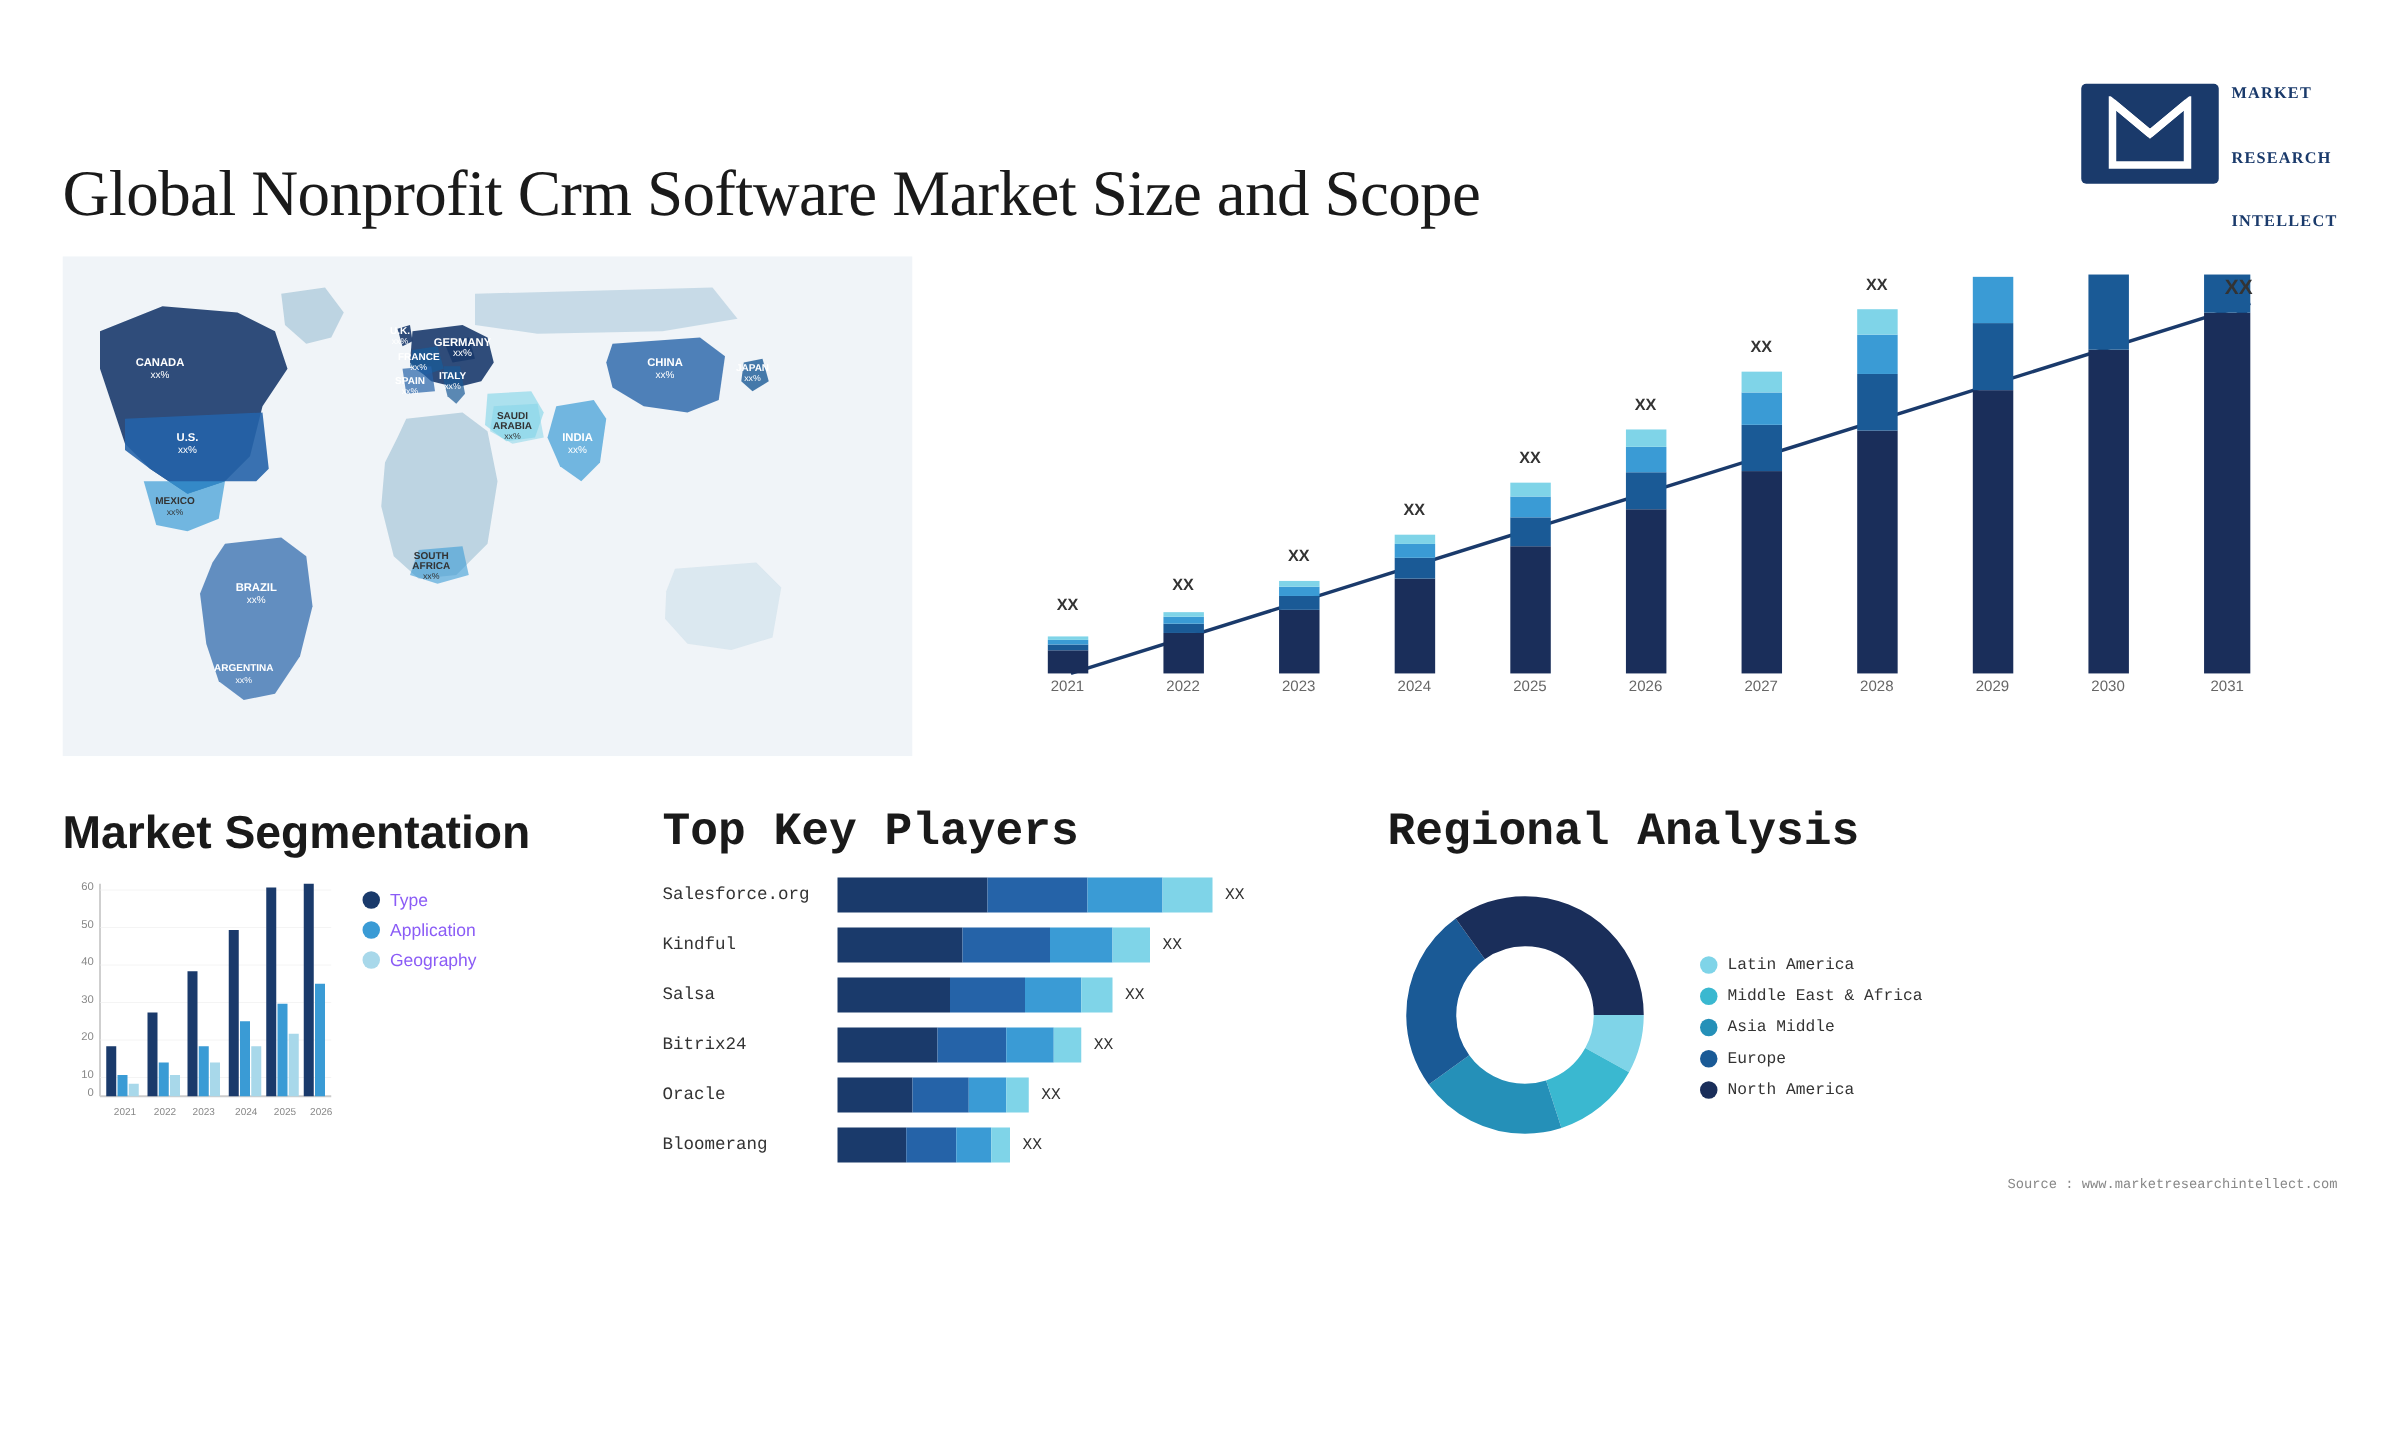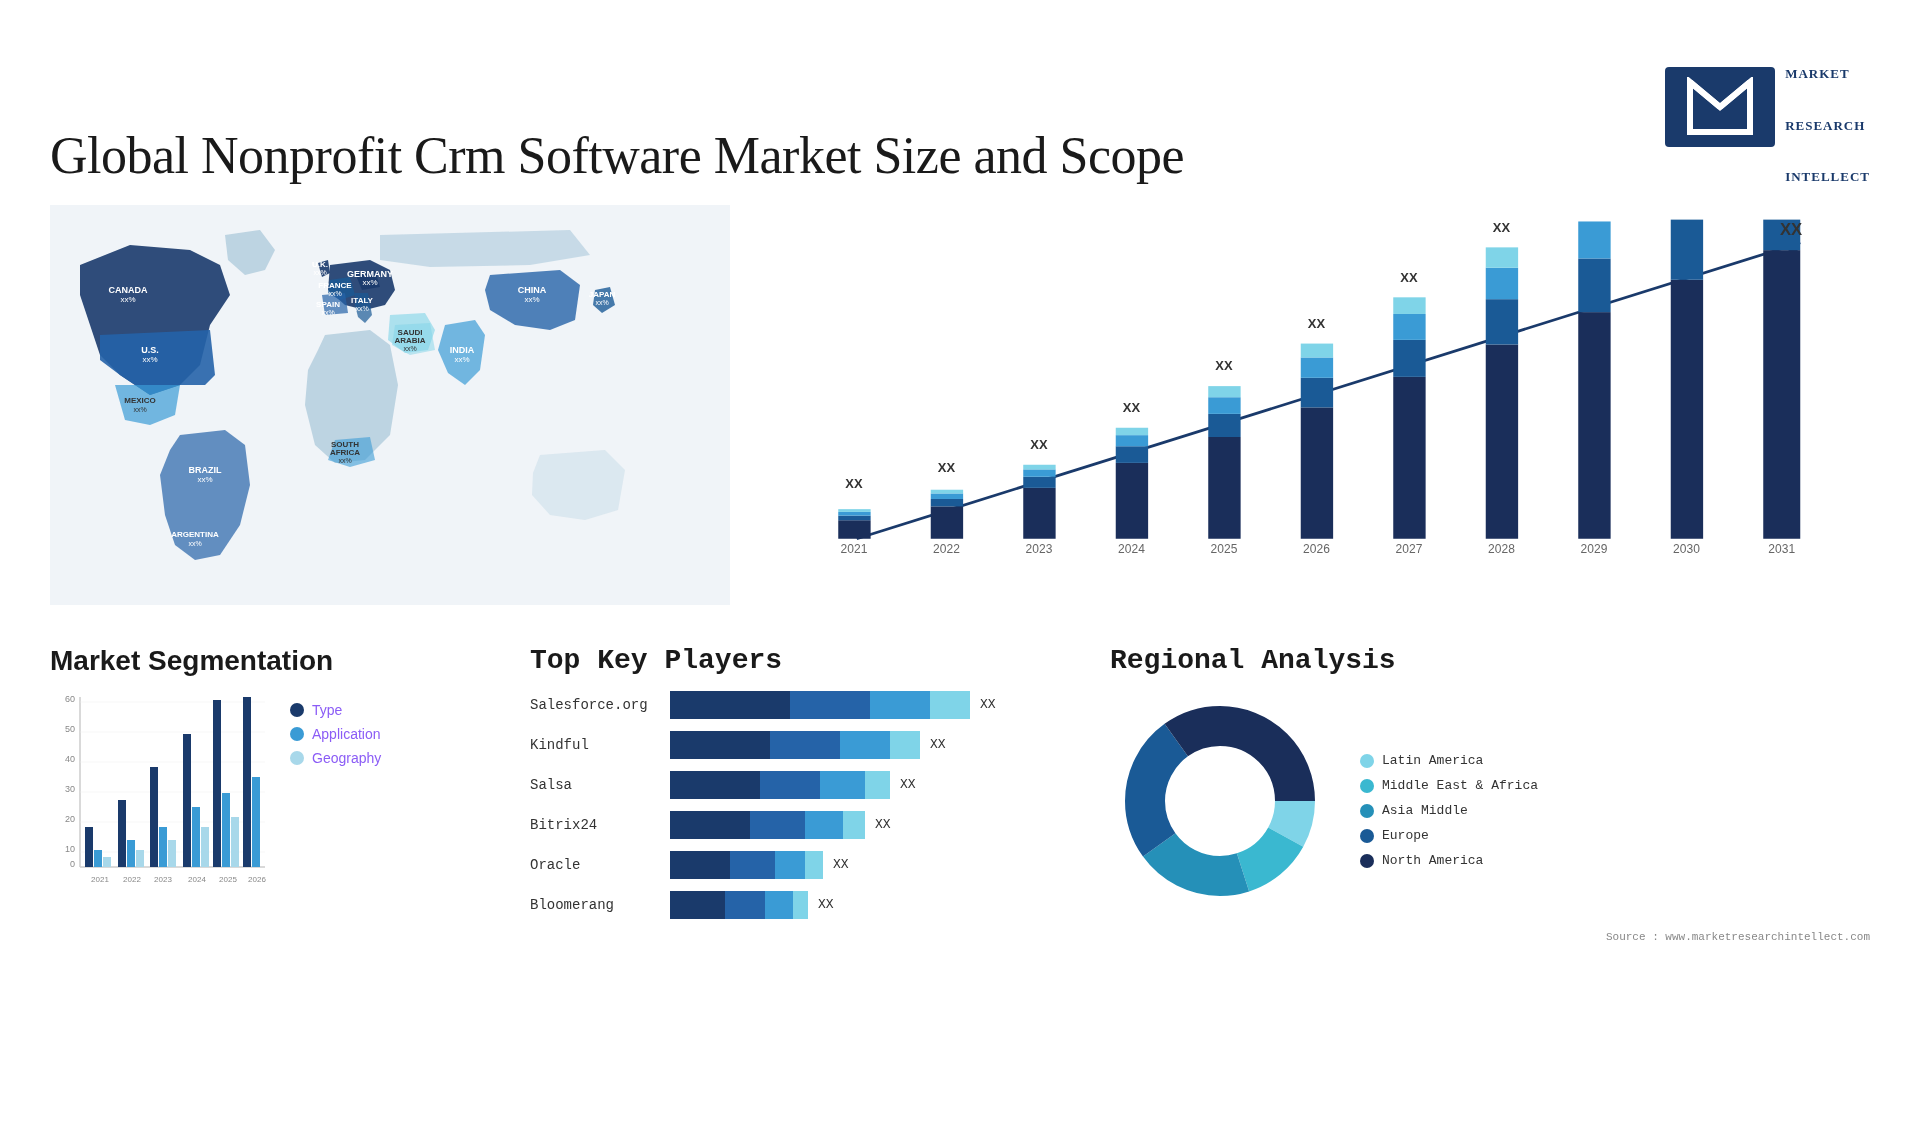--- a/index.html
+++ b/index.html
@@ -99,21 +99,21 @@
       gap: 30px;
     }
 
     
     .segmentation-section {
       display: flex;
       flex-direction: column;
     }
 
     .section-title {
-      font-size: 28px;
+      font-size: 37px;
       font-weight: bold;
       color: #1a1a1a;
       margin-bottom: 15px;
     }
 
     .legend-items {
       display: flex;
       flex-direction: column;
       gap: 8px;
       margin-top: 10px;

